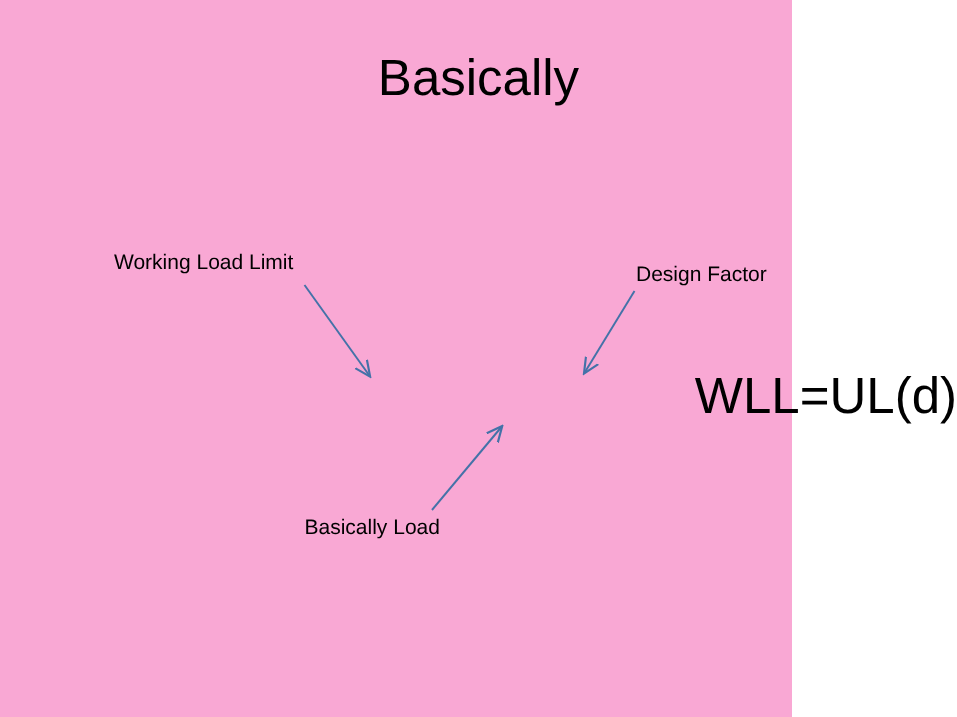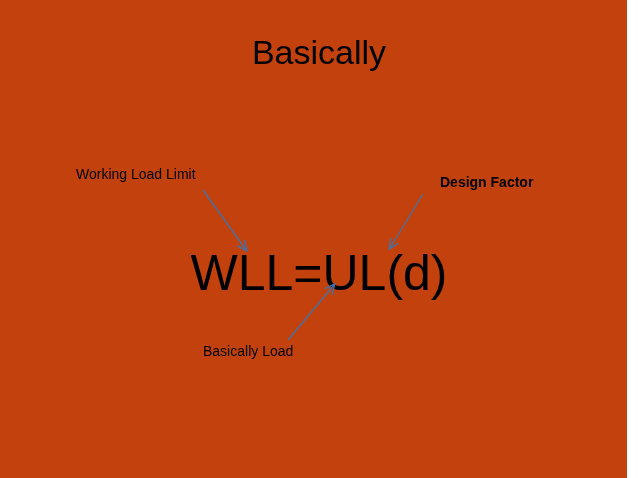--- a/index.html
+++ b/index.html
@@ -9,23 +9,23 @@
   }
   body {
     width: 638px;
     height: 478px;
     overflow: hidden;
     font-family: "Liberation Sans", sans-serif;
     color: #000000;
   }
   #slide {
     position: relative;
-    width: 627px;
+    width: 528px;
     height: 478px;
-    background: #c2410c;
+    background: #f9a8d4;
   }
   #slide-title {
     position: absolute;
     left: 0;
     top: 34px;
     width: 638px;
     text-align: center;
     font-size: 34px;
     font-weight: normal;
     line-height: 1.1;
@@ -36,35 +36,34 @@
     font-size: 14px;
     line-height: 1.2;
     color: #000000;
     white-space: nowrap;
   }
   #label-wll {
     left: 76px;
     top: 166px;
   }
   #label-design-factor {
-    left: 440px;
+    left: 424px;
     top: 174px;
-    font-weight: bold;
   }
   #label-ultimate-load {
     left: 203px;
     top: 343px;
   }
   #formula {
     position: absolute;
     left: 0;
     top: 246px;
     width: 638px;
-    text-align: center;
-    font-size: 50px;
+    text-align: right;
+    font-size: 34px;
     line-height: 1.1;
     color: #000000;
   }
   #arrows {
     position: absolute;
     left: 0;
     top: 0;
     width: 638px;
     height: 478px;
   }

